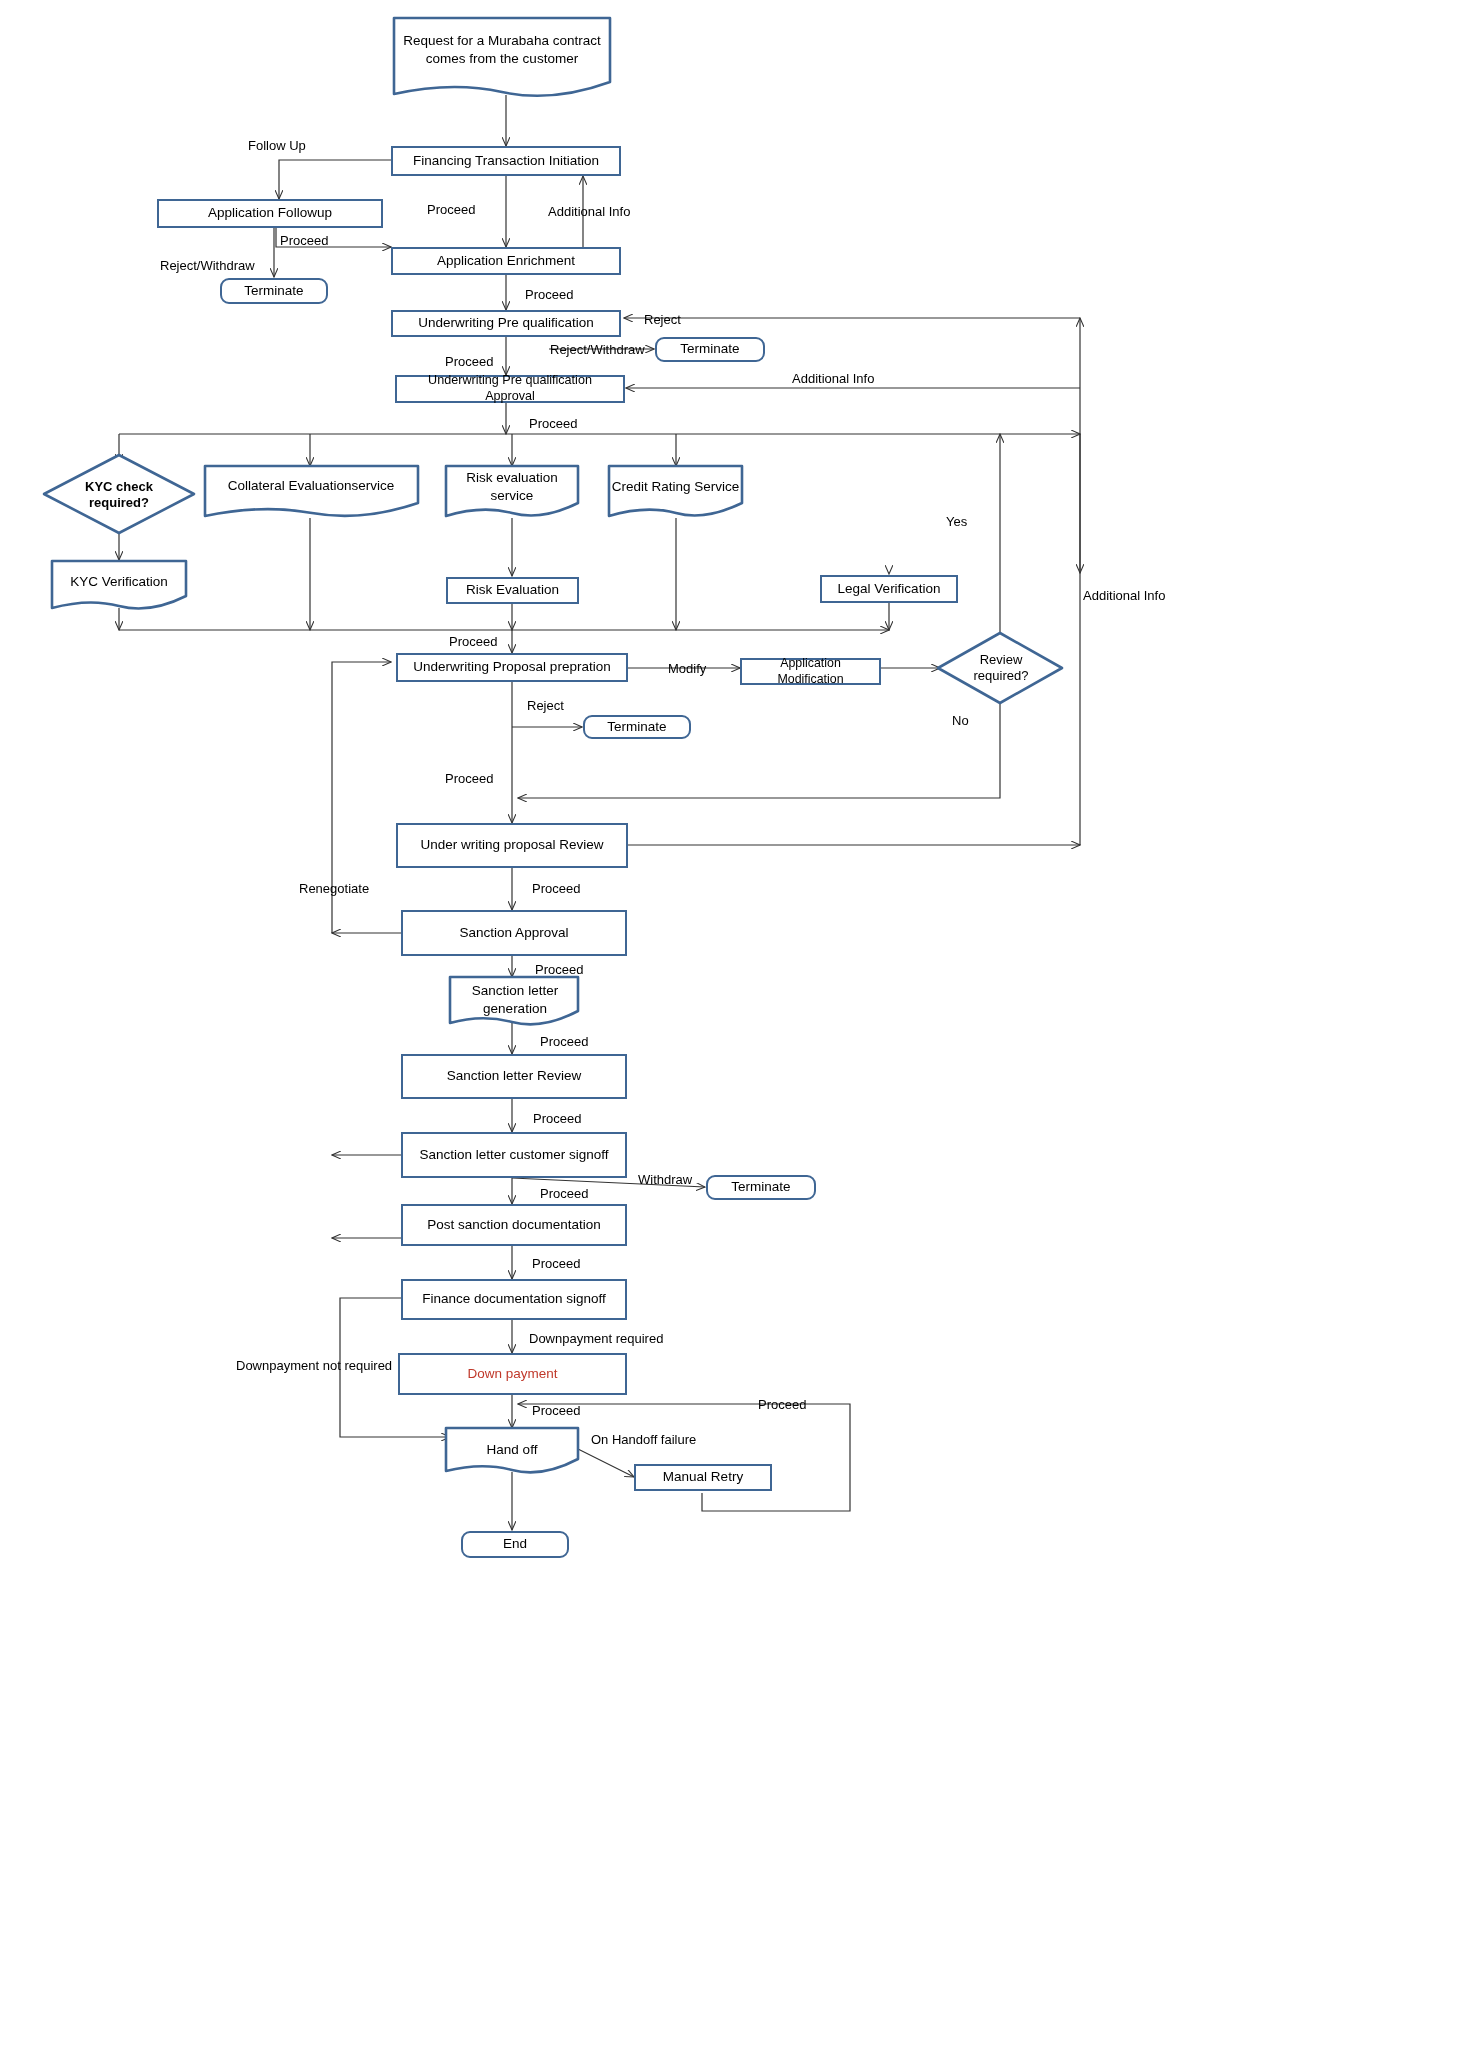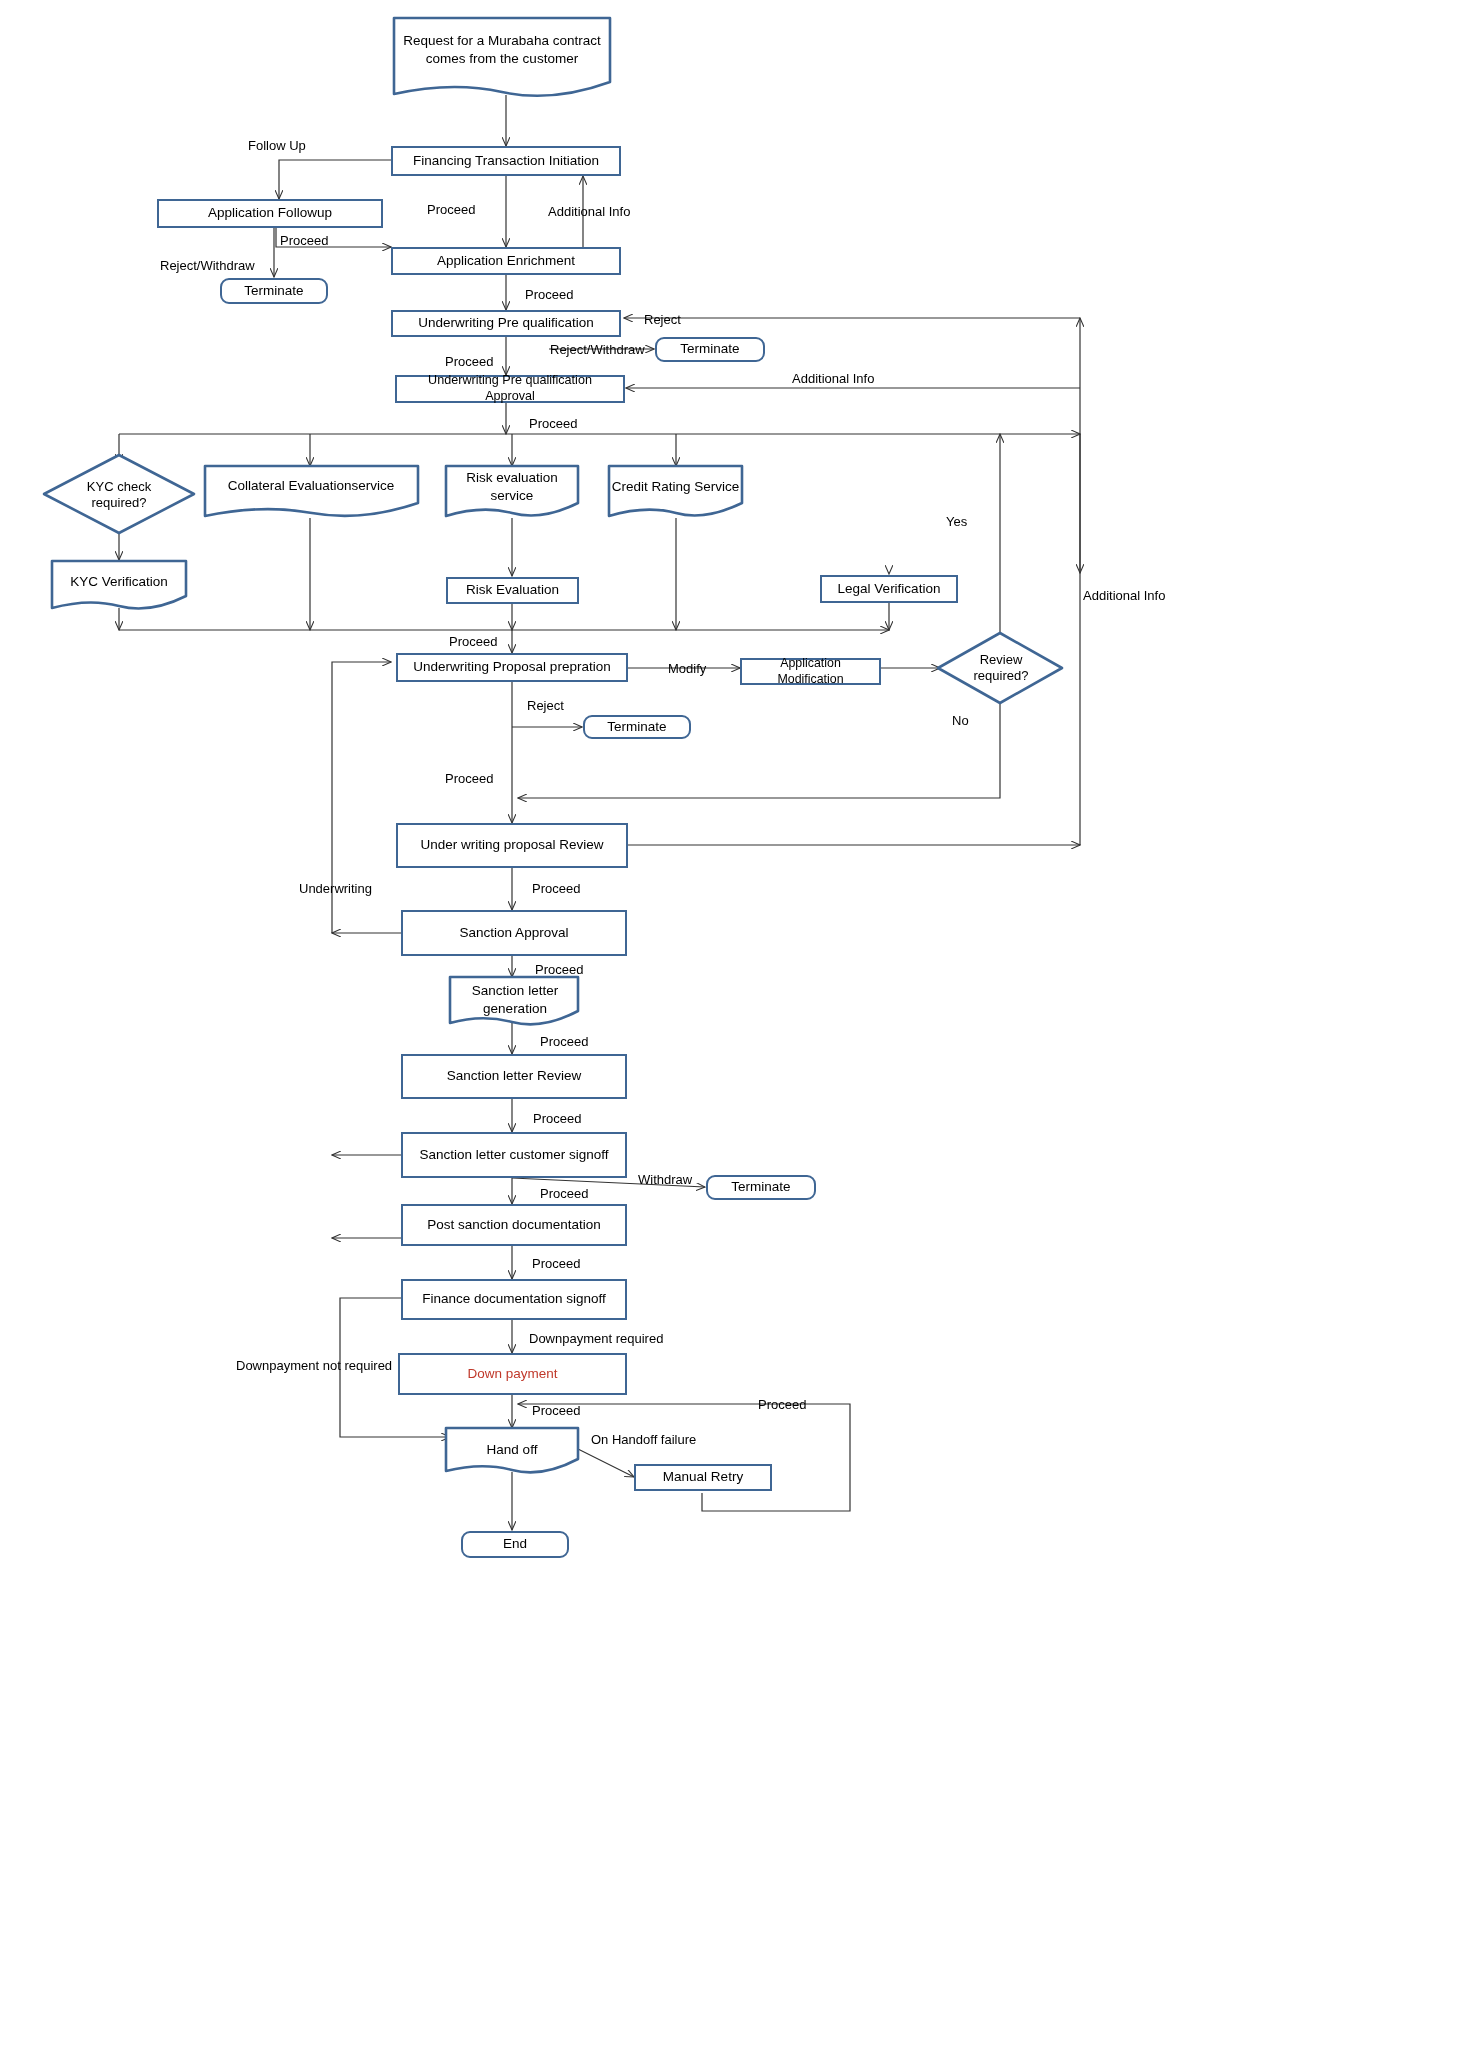--- a/index.html
+++ b/index.html
@@ -176,21 +176,21 @@
   </div>
 
   <div class="node term" style="left:615px;top:337px;width:110px;height:25px;">
     <span>Terminate</span>
   </div>
 
   <div class="node proc" style="left:355px;top:375px;width:230px;height:28px;">
     <span style="font-size:12.6px;">Underwriting Pre qualification Approval</span>
   </div>
 
-  <div class="diamond-label" style="left:24px;top:478px;width:110px;height:34px;">KYC check required?</div>
+  <div class="diamond-label" style="left:24px;top:478px;width:110px;height:34px;font-weight:bold;">KYC check required?</div>
 
   <div class="doc-label" style="left:168px;top:476px;width:206px;height:20px;">Collateral Evaluationservice</div>
 
   <div class="doc-label" style="left:408px;top:477px;width:128px;height:20px;">Risk evaluation service</div>
 
   <div class="doc-label" style="left:571px;top:477px;width:129px;height:20px;">Credit Rating Service</div>
 
   <div class="doc-label" style="left:14px;top:572px;width:130px;height:20px;">KYC Verification</div>
 
   <div class="node proc" style="left:406px;top:577px;width:133px;height:27px;text-align:center;">
@@ -271,21 +271,21 @@
   <div class="edge-label" style="left:752px;top:371px;">Additional Info</div>
   <div class="edge-label" style="left:489px;top:416px;">Proceed</div>
   <div class="edge-label" style="left:906px;top:514px;">Yes</div>
   <div class="edge-label" style="left:1043px;top:588px;">Additional Info</div>
   <div class="edge-label" style="left:409px;top:634px;">Proceed</div>
   <div class="edge-label" style="left:628px;top:661px;">Modify</div>
   <div class="edge-label" style="left:912px;top:713px;">No</div>
   <div class="edge-label" style="left:487px;top:698px;">Reject</div>
   <div class="edge-label" style="left:405px;top:771px;">Proceed</div>
   <div class="edge-label" style="left:492px;top:881px;">Proceed</div>
-  <div class="edge-label" style="left:259px;top:881px;">Underwriting</div>
+  <div class="edge-label" style="left:259px;top:881px;">Renegotiate</div>
   <div class="edge-label" style="left:495px;top:962px;">Proceed</div>
   <div class="edge-label" style="left:500px;top:1034px;">Proceed</div>
   <div class="edge-label" style="left:493px;top:1111px;">Proceed</div>
   <div class="edge-label" style="left:598px;top:1172px;">Withdraw</div>
   <div class="edge-label" style="left:500px;top:1186px;">Proceed</div>
   <div class="edge-label" style="left:492px;top:1256px;">Proceed</div>
   <div class="edge-label" style="left:489px;top:1331px;">Downpayment required</div>
   <div class="edge-label" style="left:196px;top:1358px;">Downpayment not required</div>
   <div class="edge-label" style="left:492px;top:1403px;">Proceed</div>
   <div class="edge-label" style="left:551px;top:1432px;">On Handoff failure</div>

